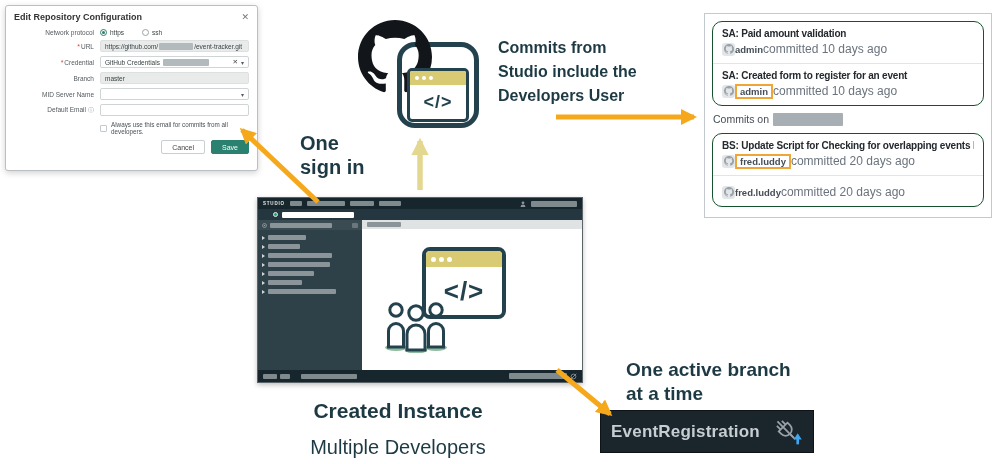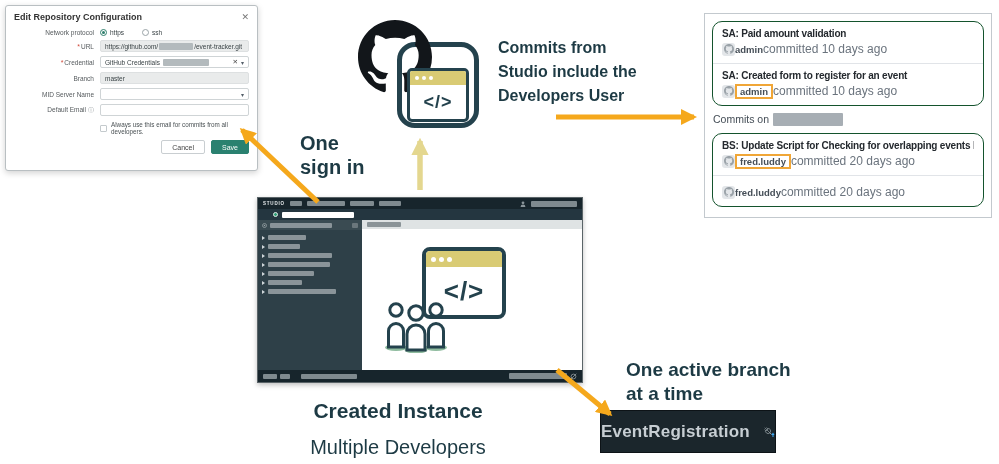--- a/index.html
+++ b/index.html
@@ -100,21 +100,21 @@
   .c-meta { display:flex; align-items:center; margin-top:3px; }
   .avatar { width:13px; height:13px; border-radius:3px; background:#e3e6e9; display:flex; align-items:center; justify-content:center; flex:none; }
   .avatar svg { width:10px; height:10px; }
   .c-author { font-size:9.5px; font-weight:700; color:#444d56; white-space:nowrap; }
   .c-author.hl { border:2px solid #F0A637; padding:0 3px; margin:-2px 0; }
   .c-rest { font-size:12px; color:#6a737d; white-space:nowrap; }
   .cdivider { display:flex; align-items:flex-start; margin:7px 1px; gap:4px; }
   .cdiv-lbl { font-size:10.5px; color:#444d56; }
 
   
-  .badge { position:absolute; left:600px; top:410px; width:176px; height:43px; background:#1B262C;
+  .badge { position:absolute; left:600px; top:410px; width:214px; height:43px; background:#1B262C;
            border:1px solid #0d1317; display:flex; align-items:center; justify-content:center; gap:13px; z-index:6; }
   .badge-label { font-size:17px; font-weight:600; color:#C7CED3; letter-spacing:.2px; }
 </style>
 </head>
 <body>
 
 <div class="canvas">
 
   <div class="dialog">
     <div class="dlg-head">

